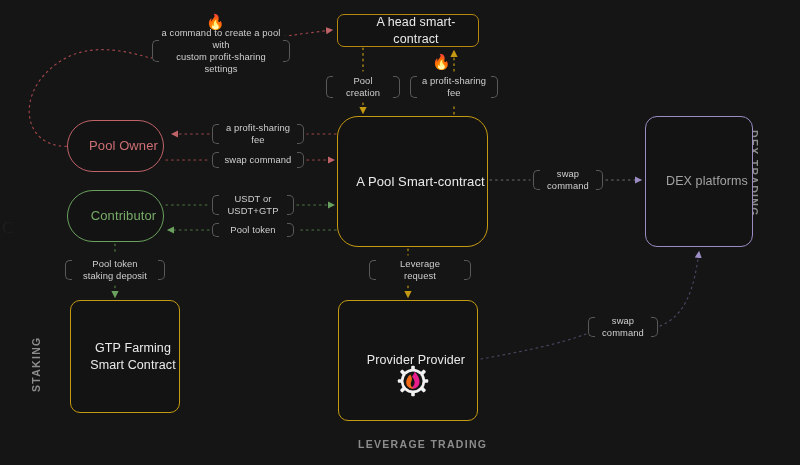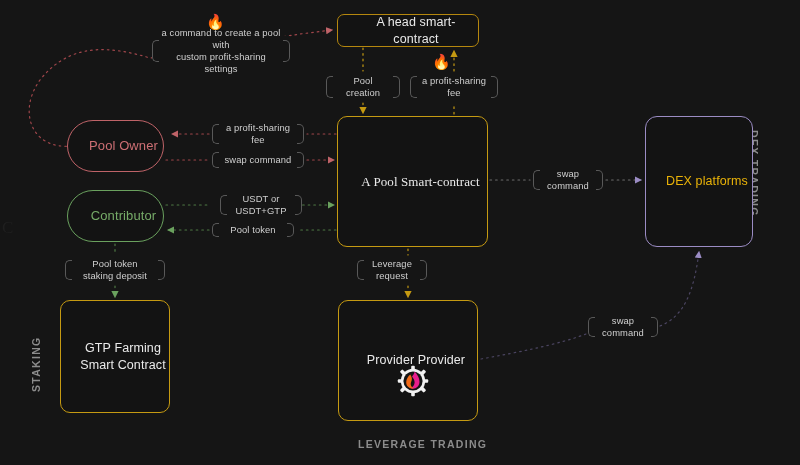--- a/index.html
+++ b/index.html
@@ -51,31 +51,30 @@
     border-color: #bf6368; border-radius: 26px; color: #cd6f74;
     font-size: 13px;
   }
   .n-contributor {
     left: 67px; top: 190px; width: 97px; height: 52px;
     border-color: #6aa15e; border-radius: 26px; color: #76ab68;
     font-size: 13px;
   }
   .n-pool-sc {
     left: 337px; top: 116px; width: 151px; height: 131px;
-    border-color: #c59a12; border-radius: 10px; color: #eaeaea;
+    border-color: #c59a12; border-radius: 21px; color: #eaeaea;
     font-size: 13px;
-    font-family: Liberation Serif, serif;
   }
   .n-dex {
     left: 645px; top: 116px; width: 108px; height: 131px;
-    border-color: #9b8cc4; border-radius: 12px; color: #eab308;
+    border-color: #9b8cc4; border-radius: 12px; color: #a3a3a3;
     font-size: 12.5px;
   }
   .n-gtp {
-    left: 60px; top: 300px; width: 110px; height: 113px;
+    left: 70px; top: 300px; width: 110px; height: 113px;
     border-color: #c59a12; border-radius: 10px; color: #eaeaea;
   }
   .n-leverage {
     left: 338px; top: 300px; width: 140px; height: 121px;
     border-color: #c59a12; border-radius: 10px; color: #eaeaea;
   }
 
   
   .blabel {
     position: absolute;
@@ -111,25 +110,25 @@
     right: 0;
     border-right: 1px solid #595959;
     border-top-right-radius: 5px; border-bottom-right-radius: 5px;
   }
 
   .l-command   { left: 152px; top: 36px;  width: 138px; height: 30px; }
   .l-poolcre   { left: 326px; top: 72px;  width: 74px;  height: 30px; }
   .l-headfee   { left: 410px; top: 72px;  width: 88px;  height: 30px; }
   .l-fee       { left: 212px; top: 120px; width: 92px;  height: 28px; }
   .l-swapcmd   { left: 212px; top: 148px; width: 92px;  height: 24px; }
-  .l-usdt      { left: 212px; top: 191px; width: 82px;  height: 28px; margin-left: 8px; }
+  .l-usdt      { left: 212px; top: 191px; width: 82px;  height: 28px; }
   .l-pooltok   { left: 212px; top: 219px; width: 82px;  height: 22px; }
   .l-stakedep  { left: 65px;  top: 256px; width: 100px; height: 28px; }
   .l-swap1     { left: 533px; top: 166px; width: 70px;  height: 28px; }
-  .l-levreq    { left: 357px; top: 256px; width: 70px;  height: 28px; }
+  .l-levreq    { left: 369px; top: 256px; width: 102px;  height: 28px; }
   .l-swap2     { left: 588px; top: 313px; width: 70px;  height: 28px; }
 
   
   .flame {
     position: absolute;
     font-size: 15px;
     line-height: 1;
     z-index: 5;
   }
   .flame-cmd  { left: 206px; top: 14px; }

